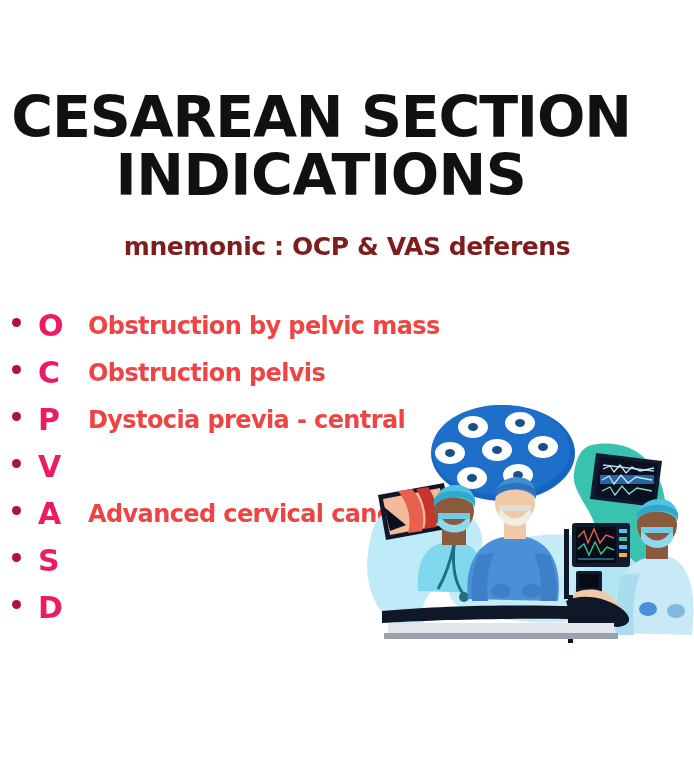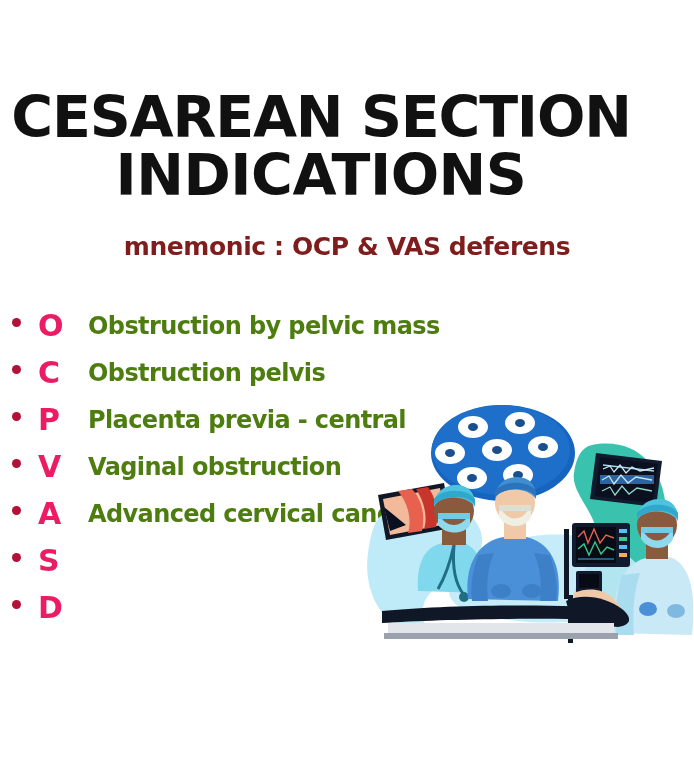--- a/index.html
+++ b/index.html
@@ -92,21 +92,21 @@
   }
   .item-text {
     position: absolute;
     left: 88px;
     top: 0;
     font-family: "DejaVu Sans", sans-serif;
     font-weight: bold;
     font-size: 24px;
     line-height: 40px;
     letter-spacing: -0.6px;
-    color: #4d7c0f;
+    color: #ef4444;
     white-space: nowrap;
   }
 
   
   .illustration {
     position: absolute;
     left: 360px;
     top: 395px;
     width: 334px;
     height: 255px;
@@ -135,27 +135,26 @@
 
     <div class="list-item">
       <span class="bullet-dot"></span>
       <span class="item-letter">C</span>
       <span class="item-text">Obstruction pelvis</span>
     </div>
 
     <div class="list-item">
       <span class="bullet-dot"></span>
       <span class="item-letter">P</span>
-      <span class="item-text">Placenta previa - central</span>
+      <span class="item-text">Dystocia previa - central</span>
     </div>
 
     <div class="list-item">
       <span class="bullet-dot"></span>
       <span class="item-letter">V</span>
-      <span class="item-text">Vaginal obstruction</span>
     </div>
 
     <div class="list-item">
       <span class="bullet-dot"></span>
       <span class="item-letter">A</span>
       <span class="item-text">Advanced cervical cancer</span>
     </div>
 
     <div class="list-item">
       <span class="bullet-dot"></span>

